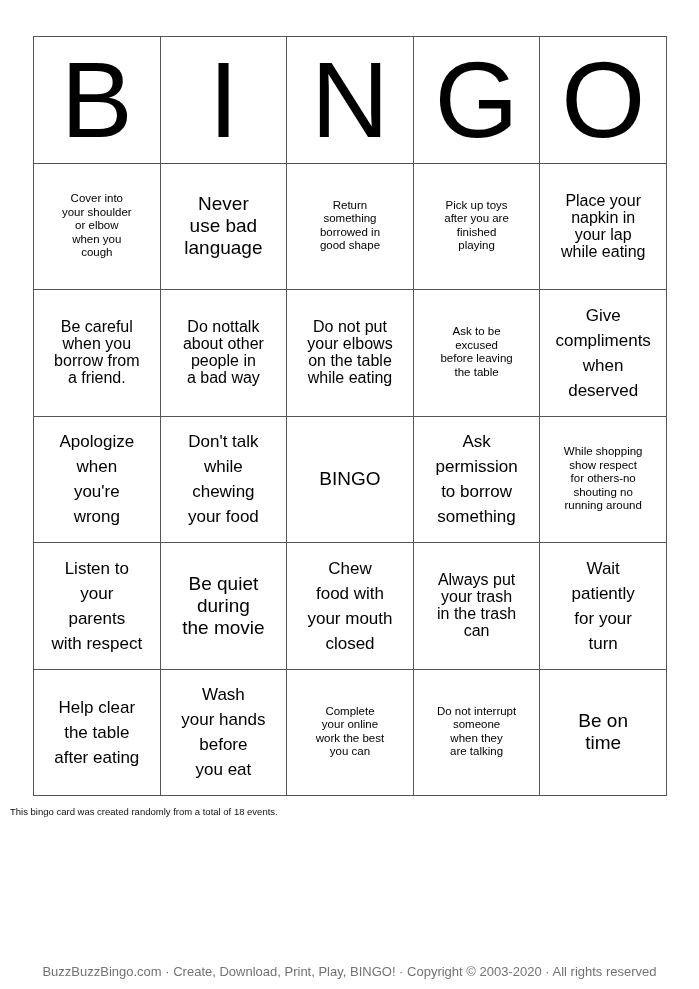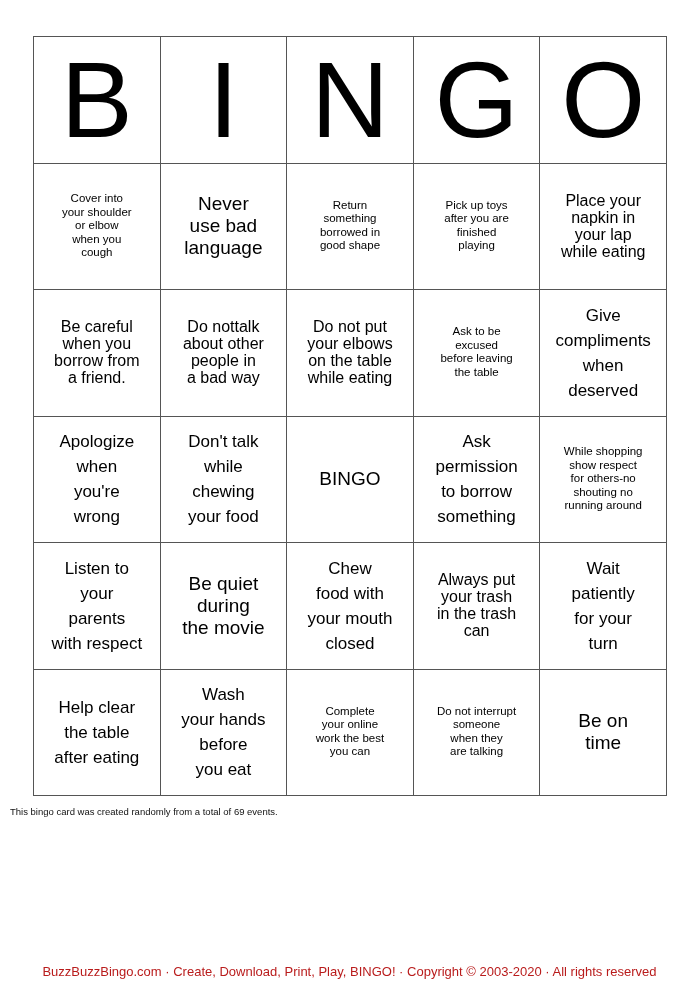--- a/index.html
+++ b/index.html
@@ -52,21 +52,21 @@
       font-size: 9.5px;
       color: #111;
     }
     .footer {
       position: absolute;
       left: 0;
       width: 699px;
       top: 964px;
       text-align: center;
       font-size: 13px;
-      color: #b91c1c;
+      color: #737373;
     }
   </style>
 </head>
 <body>
 
 <table class="card">
   <tbody id="card-body">
     <tr class="hdr">
       <td><span>B</span></td>
       <td><span>I</span></td>
@@ -105,14 +105,14 @@
       <tr>
         <td><span class="s-lg">Help clear<br>the table<br>after eating</span></td>
         <td><span class="s-lg">Wash<br>your hands<br>before<br>you eat</span></td>
         <td><span class="s-sm">Complete<br>your online<br>work the best<br>you can</span></td>
         <td><span class="s-sm">Do not interrupt<br>someone<br>when they<br>are talking</span></td>
         <td><span class="s-xl">Be on<br>time</span></td>
       </tr>
     </tbody>
 </table>
 
-<div class="note">This bingo card was created randomly from a total of 69 events.</div>
+<div class="note">This bingo card was created randomly from a total of 18 events.</div>
 <div class="footer">BuzzBuzzBingo.com · Create, Download, Print, Play, BINGO! · Copyright © 2003-2020 · All rights reserved</div>
 
 </body></html>

